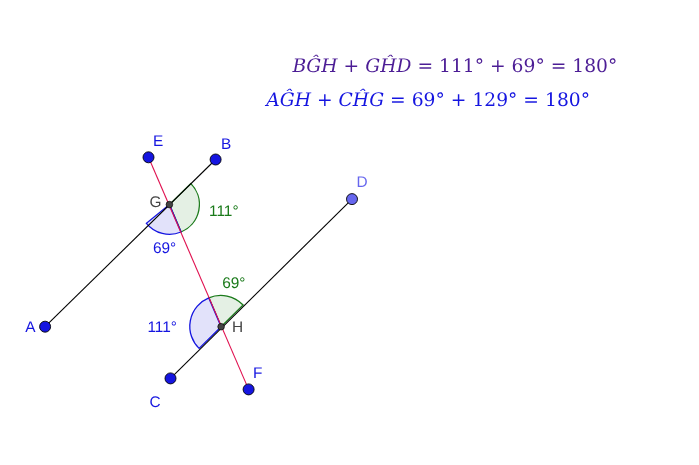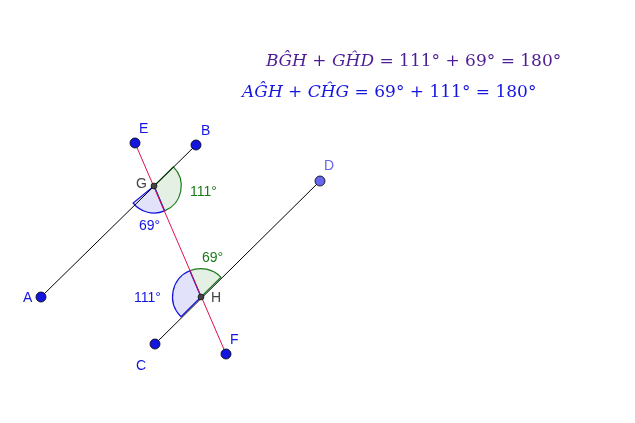--- a/index.html
+++ b/index.html
@@ -31,21 +31,21 @@
   <circle cx="135" cy="143" r="5" fill="#1515e0" stroke="#000" stroke-width="0.8"></circle>
   <circle cx="226" cy="354" r="5" fill="#1515e0" stroke="#000" stroke-width="0.8"></circle>
   <circle cx="154" cy="186" r="3" fill="#444" stroke="#000" stroke-width="0.6"></circle>
   <circle cx="201" cy="297" r="3" fill="#444" stroke="#000" stroke-width="0.6"></circle>
 </svg>
 
 <div class="eq" style="left:242px;top:50px;color:#4c1d95;margin-left:24px;">
   <span>B</span><span>Ĝ</span><span>H</span><span class="n"> + </span><span>G</span><span>Ĥ</span><span>D</span><span class="n"> = 111° + 69° = 180°</span>
 </div>
 <div class="eq" style="left:242px;top:81px;color:#1515e0;">
-  <span>A</span><span>Ĝ</span><span>H</span><span class="n"> + </span><span>C</span><span>Ĥ</span><span>G</span><span class="n"> = 69° + 111° = 180°</span>
+  <span>A</span><span>Ĝ</span><span>H</span><span class="n"> + </span><span>C</span><span>Ĥ</span><span>G</span><span class="n"> = 69° + 129° = 180°</span>
 </div>
 
 <div class="lbl" style="left:23px;top:289px;color:#1515e0;">A</div>
 <div class="lbl" style="left:201px;top:122px;color:#1515e0;">B</div>
 <div class="lbl" style="left:136px;top:357px;color:#1515e0;">C</div>
 <div class="lbl" style="left:324px;top:157px;color:#6666ee;">D</div>
 <div class="lbl" style="left:139px;top:120px;color:#1515e0;">E</div>
 <div class="lbl" style="left:230px;top:331px;color:#1515e0;">F</div>
 <div class="lbl" style="left:136px;top:175px;color:#444;">G</div>
 <div class="lbl" style="left:211px;top:289px;color:#444;">H</div>

